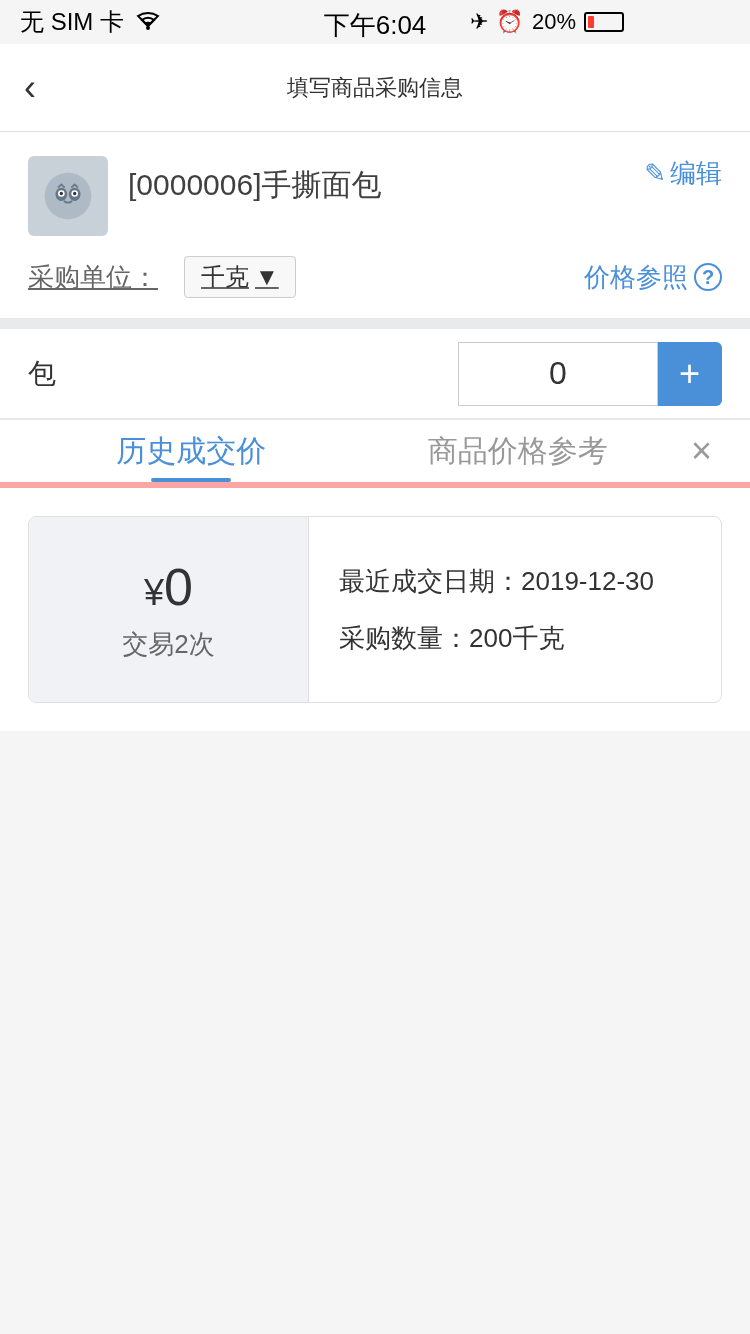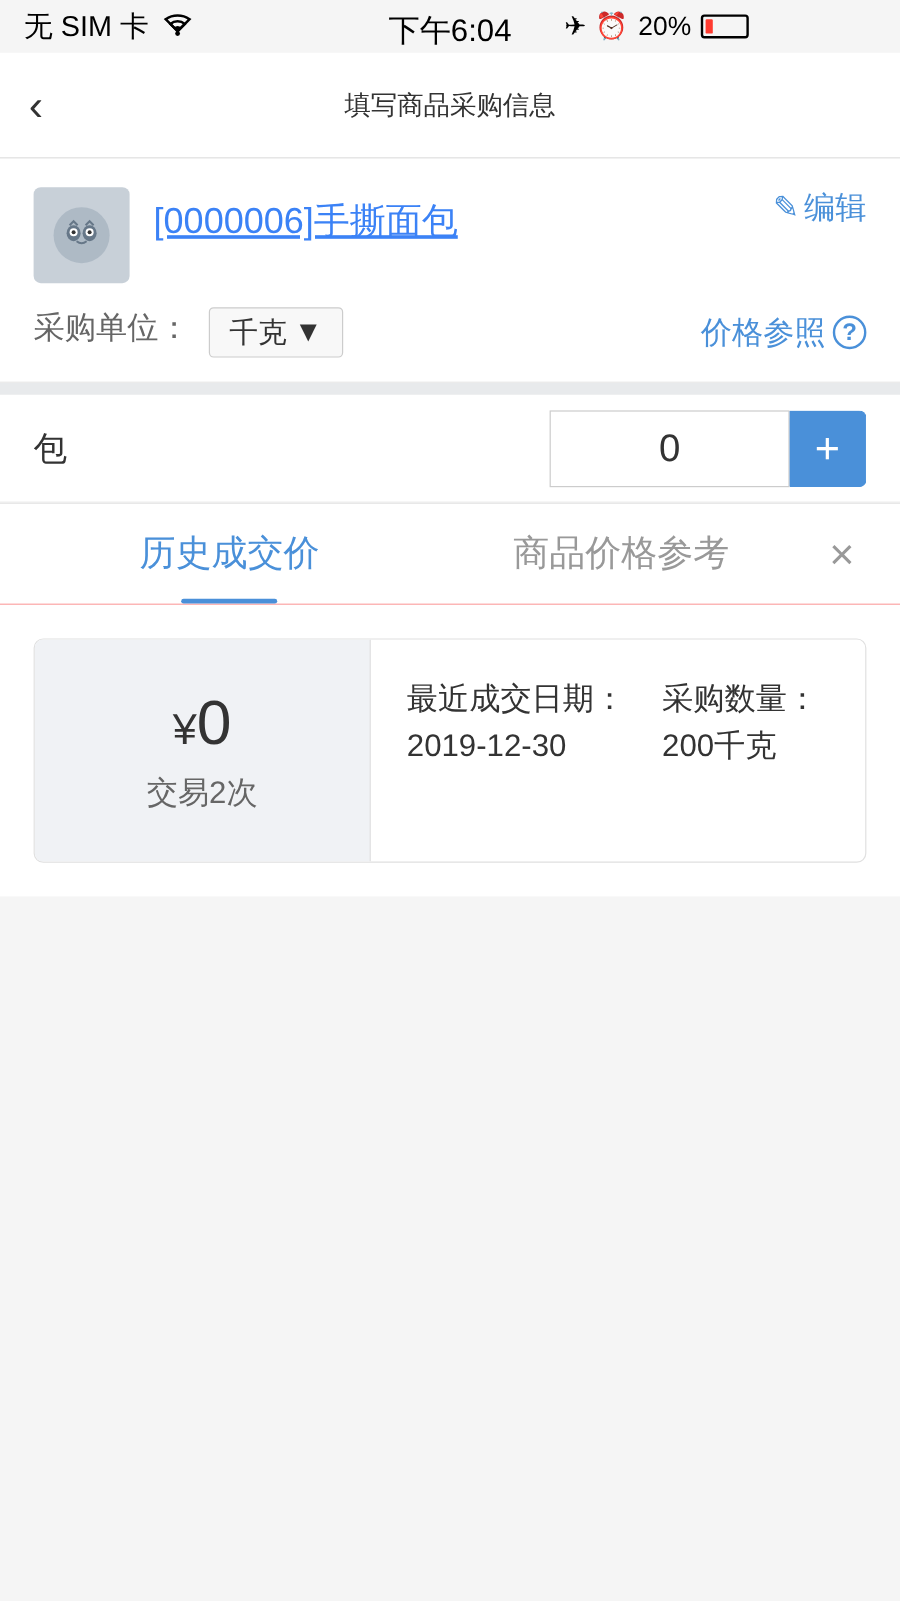--- a/index.html
+++ b/index.html
@@ -112,45 +112,46 @@
       align-items: center;
       justify-content: center;
       flex-shrink: 0;
     }
     .product-thumbnail svg {
       width: 50px;
       height: 50px;
     }
     .product-name {
       font-size: 30px;
-      color: #3b82f6;
+      color: #404040;
       margin-top: 8px;
       line-height: 1.4;
-      text-decoration: underline;
     }
     .edit-btn {
       display: flex;
       align-items: center;
       gap: 4px;
       color: #4a90d9;
       font-size: 26px;
       cursor: pointer;
       flex-shrink: 0;
     }
     .product-unit-row {
       display: flex;
       align-items: center;
       justify-content: space-between;
       margin-top: 16px;
     }
     .unit-label {
       font-size: 26px;
       color: #666;
       display: flex;
-      gap: 16px;
+      align-items: center;
+      gap: 26px;
+      text-decoration: underline;
     }
     .unit-select {
       border: 1px solid #ccc;
       border-radius: 4px;
       padding: 4px 16px;
       font-size: 24px;
       color: #333;
       background: #f8f8f8;
       display: flex;
       align-items: center;
@@ -239,22 +240,22 @@
     }
 
     
     .panel-section {
       background: #fff;
       border-top: 1px solid #e8e8e8;
     }
     .panel-tabs {
       display: flex;
       align-items: center;
-      height: 84px;
-      border-bottom: 1px solid #fca5a5;
+      height: 68px;
+      border-bottom: 6px solid #fca5a5;
       padding: 0 28px;
       position: relative;
     }
     .panel-tab {
       flex: 1;
       text-align: center;
       font-size: 30px;
       color: #999;
       cursor: pointer;
       height: 100%;
@@ -314,21 +315,21 @@
     }
     .transaction-count {
       font-size: 26px;
       color: #666;
       margin-top: 10px;
     }
     .transaction-right {
       flex: 1;
       padding: 30px 30px;
       display: flex;
-      flex-direction: row;
+      flex-direction: column;
       justify-content: center;
       gap: 18px;
     }
     .transaction-detail {
       font-size: 26px;
       color: #333;
       line-height: 1.5;
     }
   </style>
 </head>

